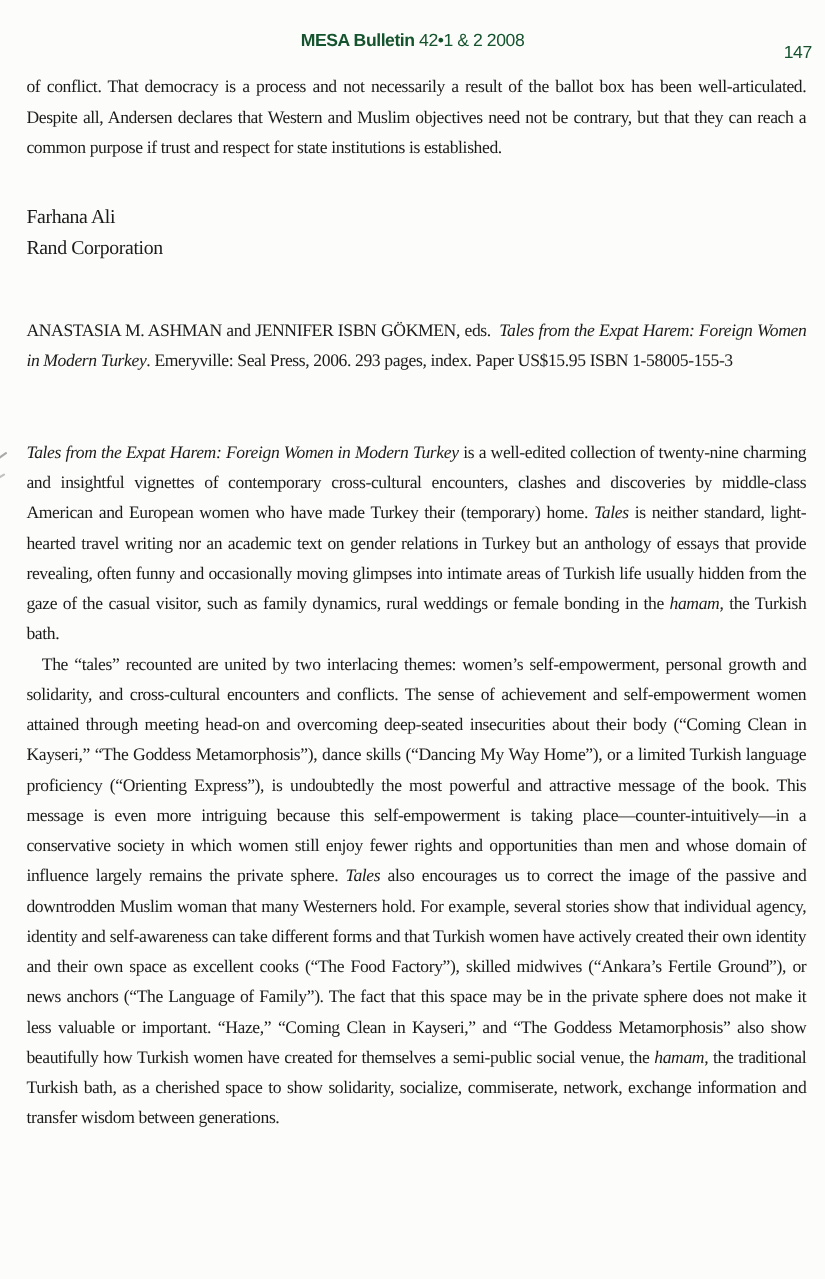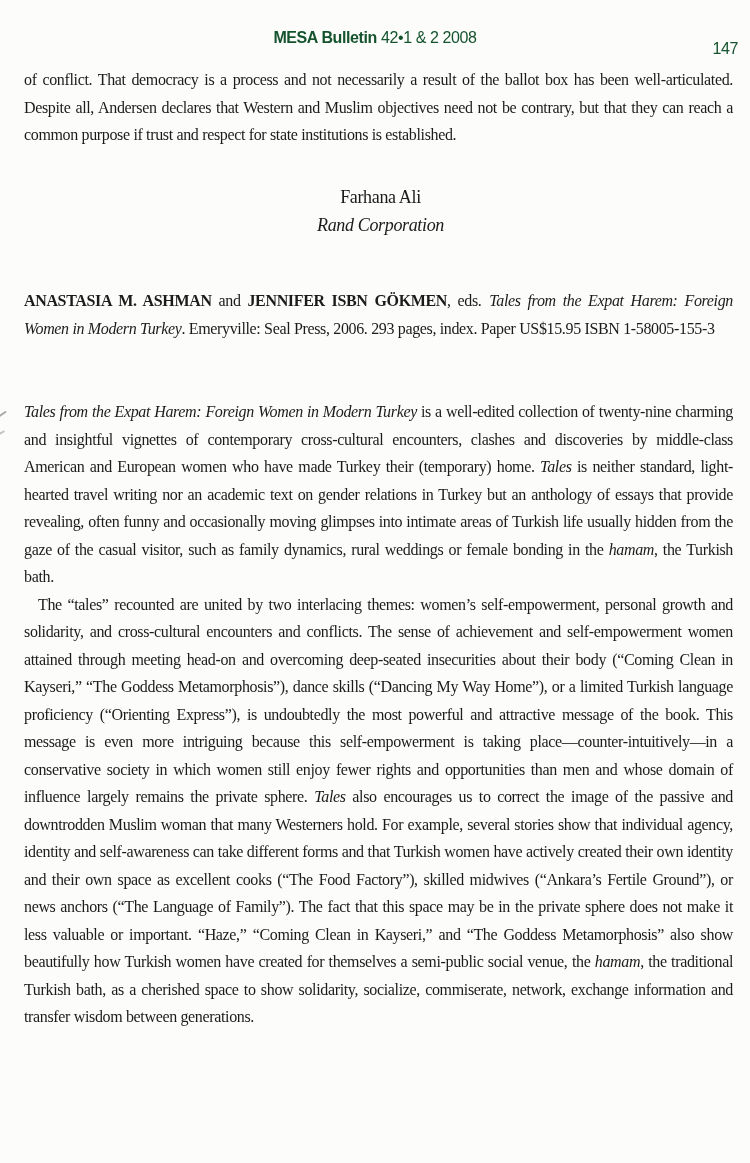--- a/index.html
+++ b/index.html
@@ -51,29 +51,29 @@
   }
   .prev-review-paragraph { top: 66px; }
   .signature-block {
     position: absolute;
     top: 184px;
     left: 24px;
     right: 13px;
     font-size: 18px;
     line-height: 27.5px;
     letter-spacing: -0.35px;
-    text-align: center;
+    text-align: left;
   }
-  .signature-affiliation { font-style: italic; }
+  .signature-affiliation { }
   .citation-block { top: 287px; }
   .review-body { top: 398px; }
   .review-body p { margin: 0; }
   .review-body p.indented { text-indent: 14px; }
   .it { font-style: italic; }
-  .bd { font-weight: bold; }
+  .bd { font-weight: normal; }
   
   .scan-artifact {
     position: absolute;
     left: -2px;
     top: 413px;
     width: 9px;
     height: 2px;
     background: #8f8f8d;
     transform: rotate(-35deg);
     opacity: 0.75;

